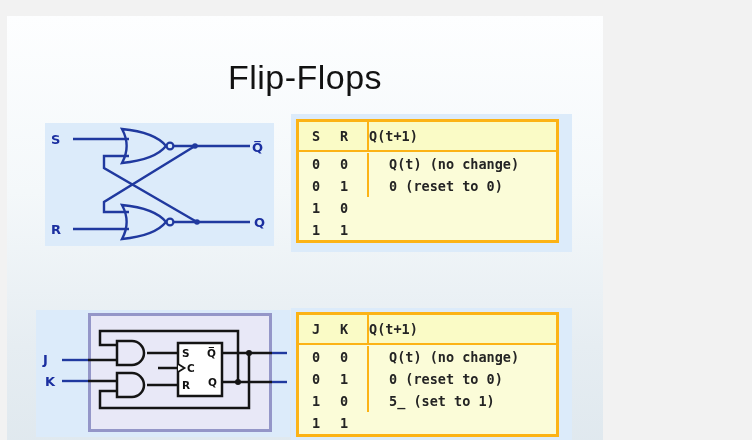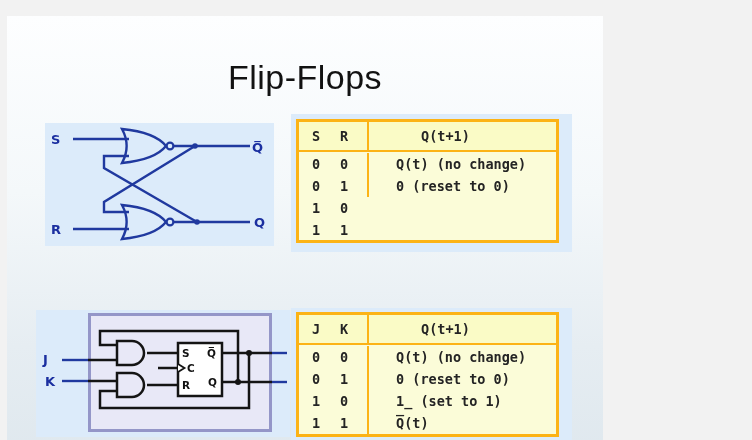--- a/index.html
+++ b/index.html
@@ -41,22 +41,22 @@
     font-size:13.5px; color:#242424;
   }
   #sr-table { left:289px; top:103px; width:263px; height:124px; }
   #jk-table { left:289px; top:296px; width:263px; height:125px; }
 
   .tt-header { display:flex; height:30px; line-height:28px; background:#fafbc6; border-bottom:2px solid #fcb316; }
   .tt-row    { display:flex; height:22px; line-height:22px; }
   .tt-body   { padding-top:1px; }
   .cell-1 { width:34px; text-align:center; }
   .cell-2 { width:34px; text-align:left; padding-left:7px; }
-  .cell-3 { flex:1; border-left:2px solid #fcb316; padding-left:27px; }
-  .tt-header .cell-3 { text-align:center; padding-left:0; padding-right:34px; }
+  .cell-3 { flex:1; border-left:2px solid #fcb316; padding-left:20px; }
+  .tt-header .cell-3 { text-align:left; padding-left:0; padding-right:34px; }
 </style>
 </head>
 <body>
 
 <div class="viewport">
   <div class="slide">
 
     <div class="title">Flip-Flops</div>
 
     <div class="panel" id="sr-circuit-panel">
@@ -167,24 +167,23 @@
           <span class="cell-3">Q(t) (no change)</span>
         </div>
         <div class="tt-row">
           <span class="cell-1">0</span>
           <span class="cell-2">1</span>
           <span class="cell-3">0 (reset to 0)</span>
         </div>
         <div class="tt-row">
           <span class="cell-1">1</span>
           <span class="cell-2">0</span>
-          <span class="cell-3">1̲ (set to 1)</span>
+          <span class="cell-3">5̲ (set to 1)</span>
         </div>
         <div class="tt-row">
           <span class="cell-1">1</span>
           <span class="cell-2">1</span>
-          <span class="cell-3">Q̅(t)</span>
         </div>
       </div>
     </div>
 
   </div>
 </div>
 
 </body></html>

